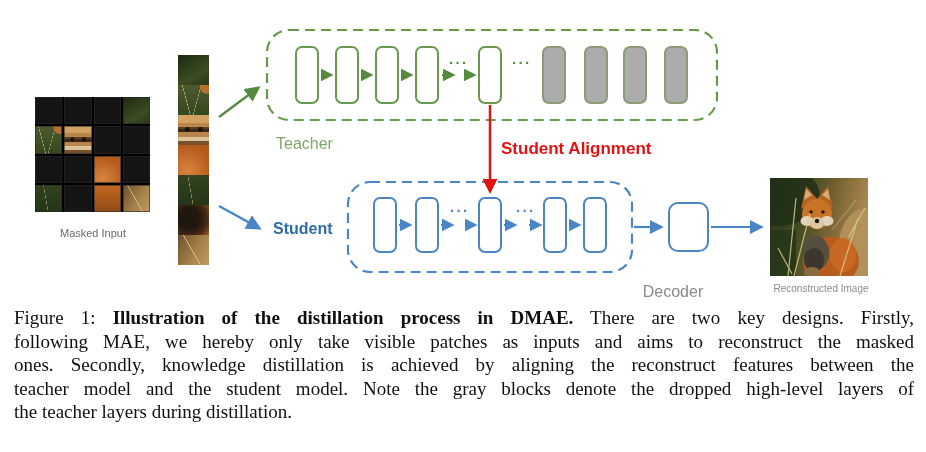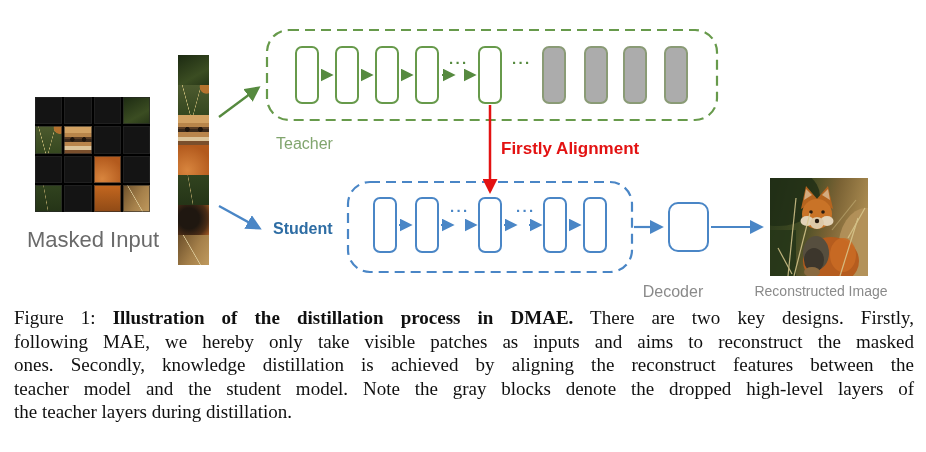--- a/index.html
+++ b/index.html
@@ -50,24 +50,24 @@
   .tdots { color:#568a3f; top:54px; }
   .sdots { color:#4a86c6; top:202px; }
 
   svg.overlay { position:absolute; left:0; top:0; }
 
   
   .lbl { position:absolute; color:#8a8a8a; font-size:16px; white-space:nowrap; }
   .lbl-teacher { left:276px; top:135px; color:#81a56e; }
   .lbl-student { left:273px; top:220px; color:#2e6da4; font-weight:600; }
   .lbl-feature { left:501px; top:139px; color:#e31212; font-size:17px; font-weight:600; }
-  .lbl-masked  { left:20px;  top:227px; width:146px; text-align:center; color:#6a6a6a; font-size:22px; }
+  .lbl-masked  { left:20px;  top:227px; width:146px; text-align:center; color:#6a6a6a; font-size:11px; }
   .lbl-encoder { left:447px; top:283px; width:100px; text-align:center; }
   .lbl-decoder { left:623px; top:283px; width:100px; text-align:center; }
-  .lbl-recon   { left:745px; top:283px; width:152px; text-align:center; font-size:14px; }
+  .lbl-recon   { left:745px; top:283px; width:152px; text-align:center; font-size:10px; }
 
   .fox { position:absolute; left:770px; top:178px; }
 
   
   .caption { position:absolute; left:14px; top:306px; width:900px;
              font-family:"Liberation Serif", serif; font-size:19px; line-height:23.5px; color:#101010; }
   .caption .jl { text-align:justify; text-align-last:justify; }
   .caption b { font-weight:bold; }
 
   
@@ -209,21 +209,21 @@
         <path d="M24,98 L40,35" fill="none"></path>
       <path d="M70,98 L88,40" fill="none"></path>
         <path d="M78,60 L95,30" fill="none"></path>
       <path d="M8,70 L22,96" fill="none"></path>
         <path d="M62,52 L86,22" fill="none" opacity="0.5"></path>
     </g>
   </svg>
 
   <div class="lbl lbl-teacher">Teacher</div>
   <div class="lbl lbl-student">Student</div>
-  <div class="lbl lbl-feature">Firstly Alignment</div>
+  <div class="lbl lbl-feature">Student Alignment</div>
   <div class="lbl lbl-decoder">Decoder</div>
   <div class="lbl lbl-recon">Reconstructed Image</div>
 
   <div class="caption">
     <div class="jl"><span>Figure 1: </span><b>Illustration of the distillation process in DMAE.</b><span> There are two key designs. Firstly,</span></div>
     <div class="jl">following MAE, we hereby only take visible patches as inputs and aims to reconstruct the masked</div>
     <div class="jl">ones. Secondly, knowledge distillation is achieved by aligning the reconstruct features between the</div>
     <div class="jl">teacher model and the student model. Note the gray blocks denote the dropped high-level layers of</div>
     <div>the teacher layers during distillation.</div>
   </div>

